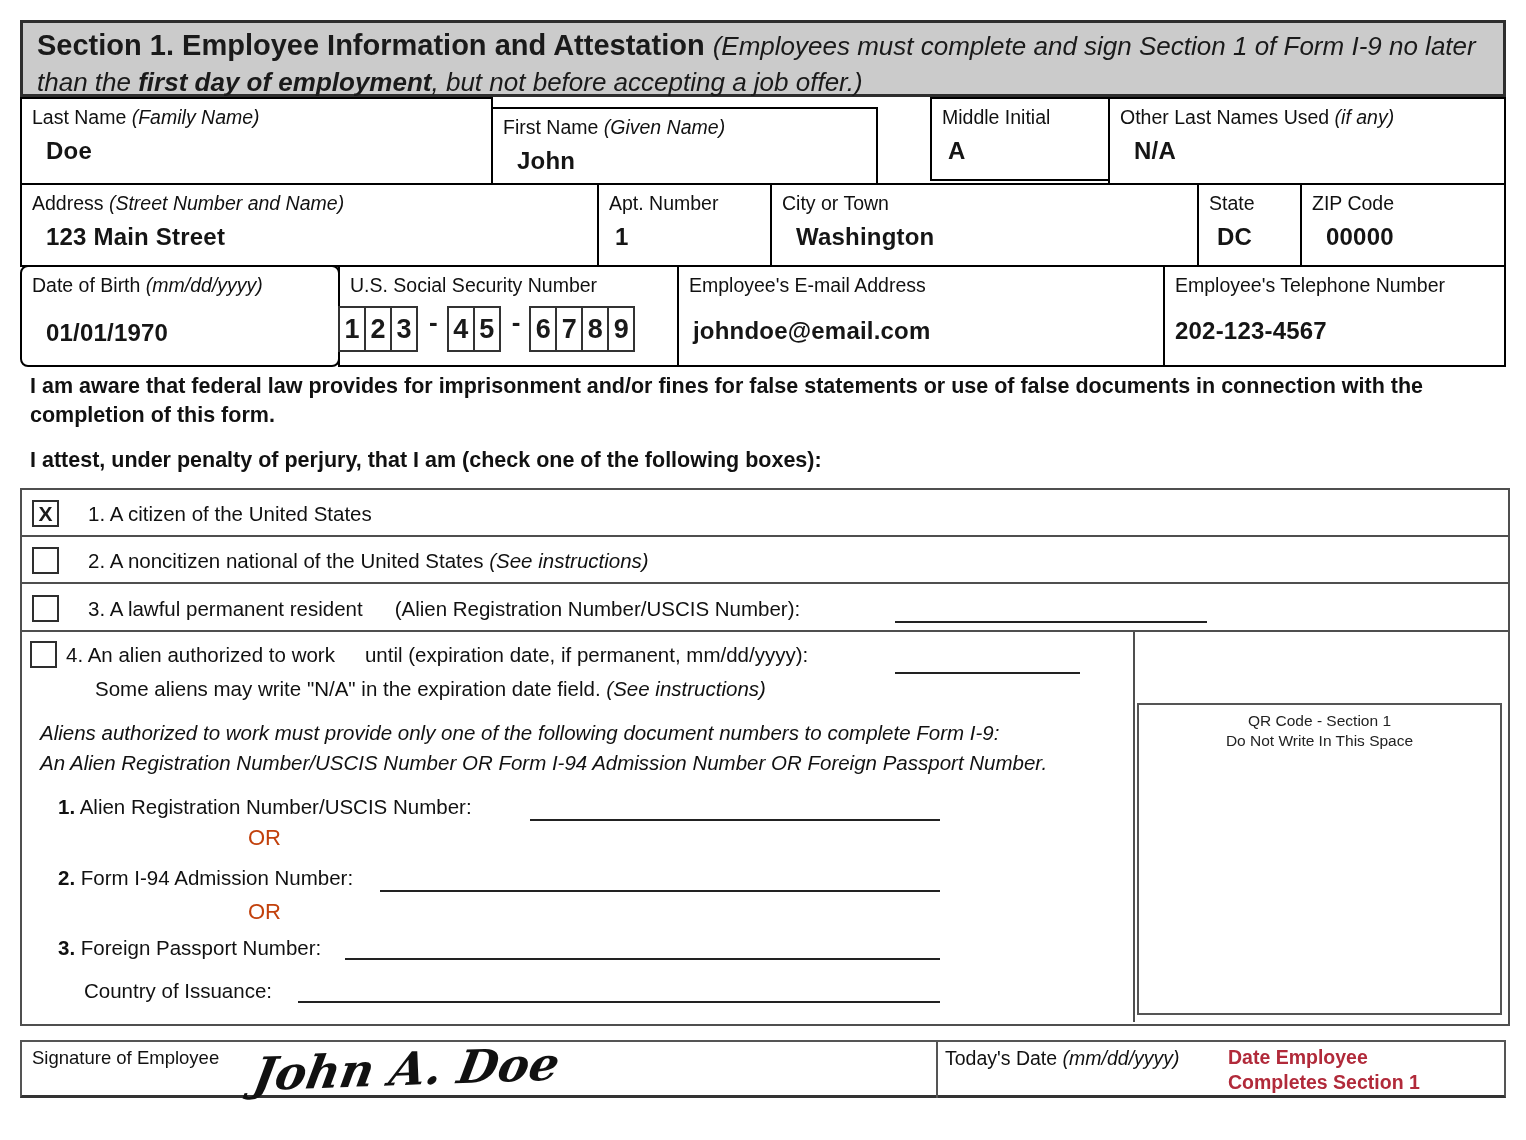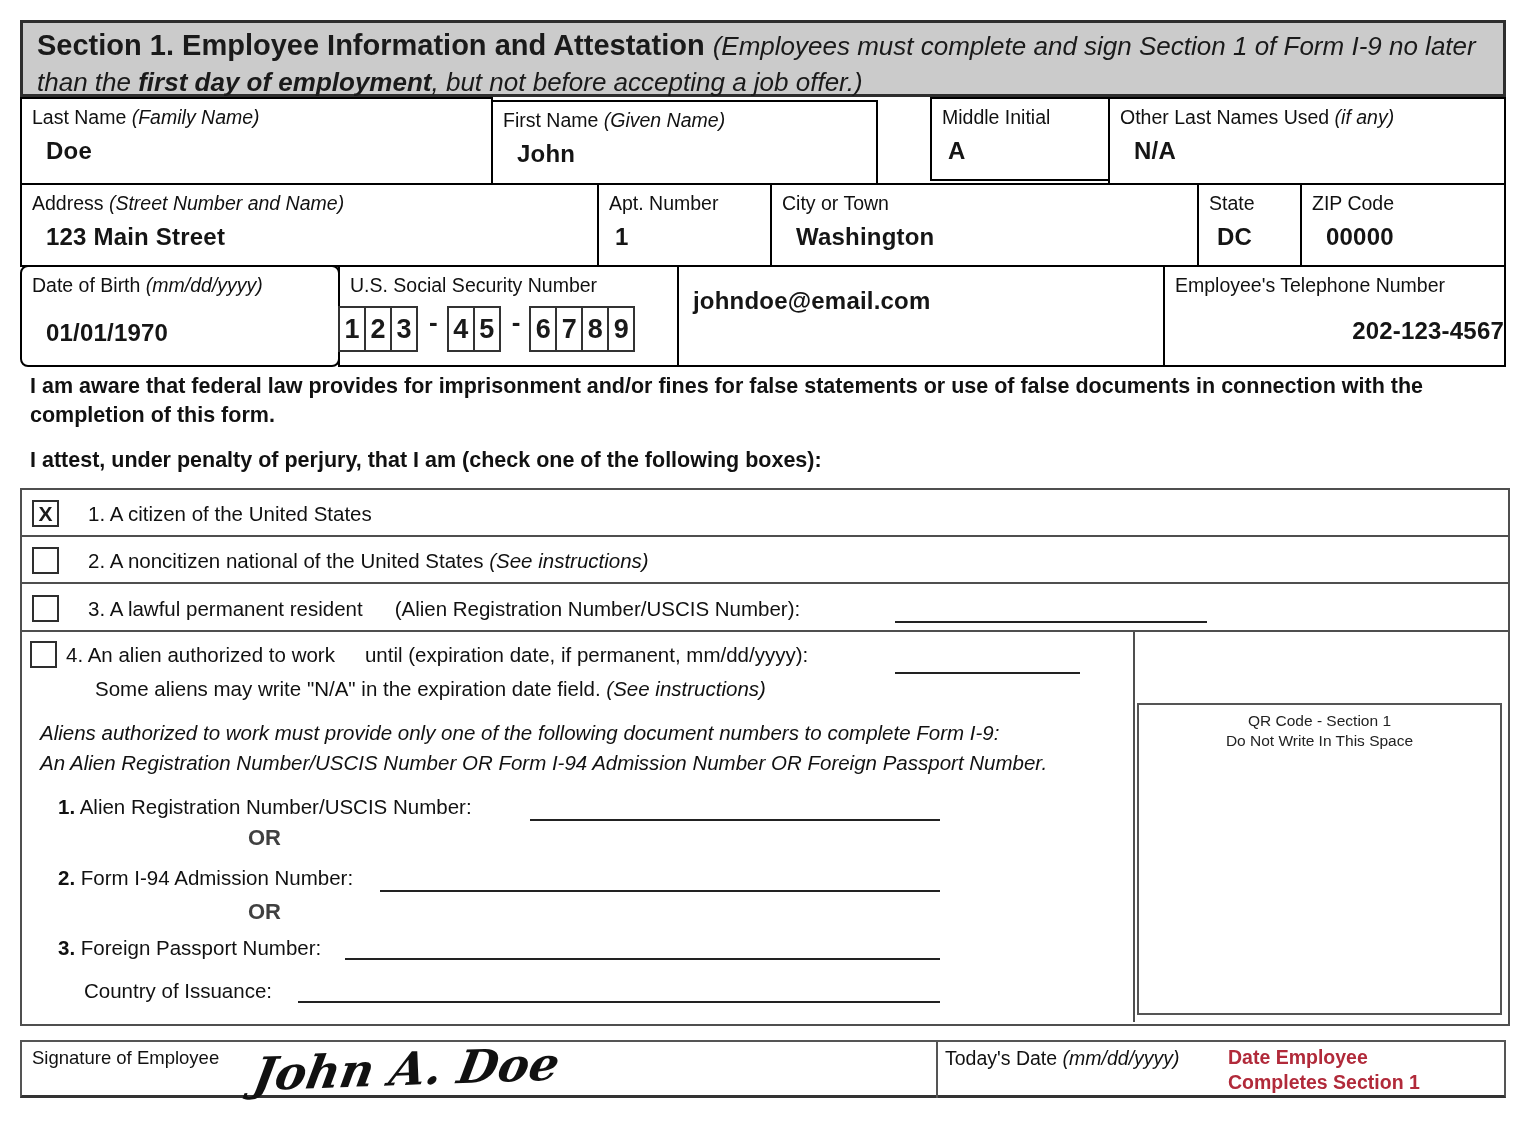--- a/index.html
+++ b/index.html
@@ -40,21 +40,21 @@
        font-weight:bold;line-height:24px;}
   .opt-text{position:absolute;left:66px;font-size:20.5px;color:#111;white-space:nowrap;}
   .opt-text i{font-style:italic;}
 
   .underline{position:absolute;height:2px;background:#222;}
 
   .italic-para{position:absolute;font-size:20.5px;font-style:italic;color:#111;
                line-height:30px;white-space:nowrap;}
   .doc-label{position:absolute;font-size:20.5px;color:#111;white-space:nowrap;}
   .doc-label b{font-weight:bold;}
-  .or{position:absolute;font-size:22px;font-weight:bold;color:#404040;}
+  .or{position:absolute;font-size:22px;font-weight:normal;color:#c2410c;}
 
   
   #qr-box{left:1137px;top:703px;width:365px;height:312px;border:2px solid #555;
           background:#fff;text-align:center;padding-top:6px;}
   #qr-box div{font-size:15.5px;line-height:20px;color:#222;}
   #r4-divider{left:1133px;top:630px;width:2px;height:392px;background:#4f4f4f;}
 
   
   #sig-box{left:20px;top:1040px;width:1486px;height:58px;border:2px solid #555;
            border-bottom:3px solid #333;background:#fff;}
@@ -75,21 +75,21 @@
 
   <div class="abs" id="sec-header">
     <span class="t">Section 1. Employee Information and Attestation </span><span class="n">(Employees must complete and sign Section 1 of Form I-9 no later</span><br>
     <span class="n">than the </span><span class="nb">first day of employment</span><span class="n">, but not before accepting a job offer.)</span>
   </div>
 
   <div class="cell" style="left:20px;top:97px;width:473px;height:96px;">
     <div class="lbl"><span>Last Name </span><i>(Family Name)</i></div>
     <div class="val">Doe</div>
   </div>
-  <div class="cell" style="left:491px;top:100px;width:387px;height:88px;">
+  <div class="cell" style="left:491px;top:107px;width:387px;height:88px;">
     <div class="lbl"><span>First Name </span><i>(Given Name)</i></div>
     <div class="val">John</div>
   </div>
   <div class="cell" style="left:930px;top:97px;width:180px;height:84px;">
     <div class="lbl"><span>Middle Initial</span></div>
     <div class="val" style="padding-left:16px;">A</div>
   </div>
   <div class="cell" style="left:1108px;top:97px;width:398px;height:88px;">
     <div class="lbl"><span>Other Last Names Used </span><i>(if any)</i></div>
     <div class="val">N/A</div>
@@ -136,25 +136,26 @@
     </div>
     <div class="ssn-dash">-</div>
     <div class="ssn-group">
       <div class="ssn-cell">6</div>
       <div class="ssn-cell">7</div>
       <div class="ssn-cell">8</div>
       <div class="ssn-cell">9</div>
     </div>
   </div>
   <div class="cell" style="left:677px;top:265px;width:488px;height:102px;">
+    <div class="lbl"><span>Employee's E-mail Address</span></div>
     <div class="val" style="padding-top:20px;padding-left:14px;">johndoe@email.com</div>
   </div>
   <div class="cell" style="left:1163px;top:265px;width:343px;height:102px;">
     <div class="lbl"><span>Employee's Telephone Number</span></div>
-    <div class="val" style="padding-top:20px;padding-left:10px;text-align:right;">202-123-4567</div>
+    <div class="val" style="padding-top:20px;padding-left:10px;">202-123-4567</div>
   </div>
 
   <div class="para" style="top:446px;">I attest, under penalty of perjury, that I am (check one of the following boxes):</div>
   <div class="para" style="top:372px;">I am aware that federal law provides for imprisonment and/or fines for false statements or use of false documents in connection with the completion of this form.</div>
 
   <div class="opt-row" style="top:488px;height:49px;">
     <div class="cbx" style="top:10px;">X</div>
     <div class="opt-text" style="top:12px;">1. A citizen of the United States</div>
   </div>
   <div class="opt-row" style="top:535px;height:49px;">

